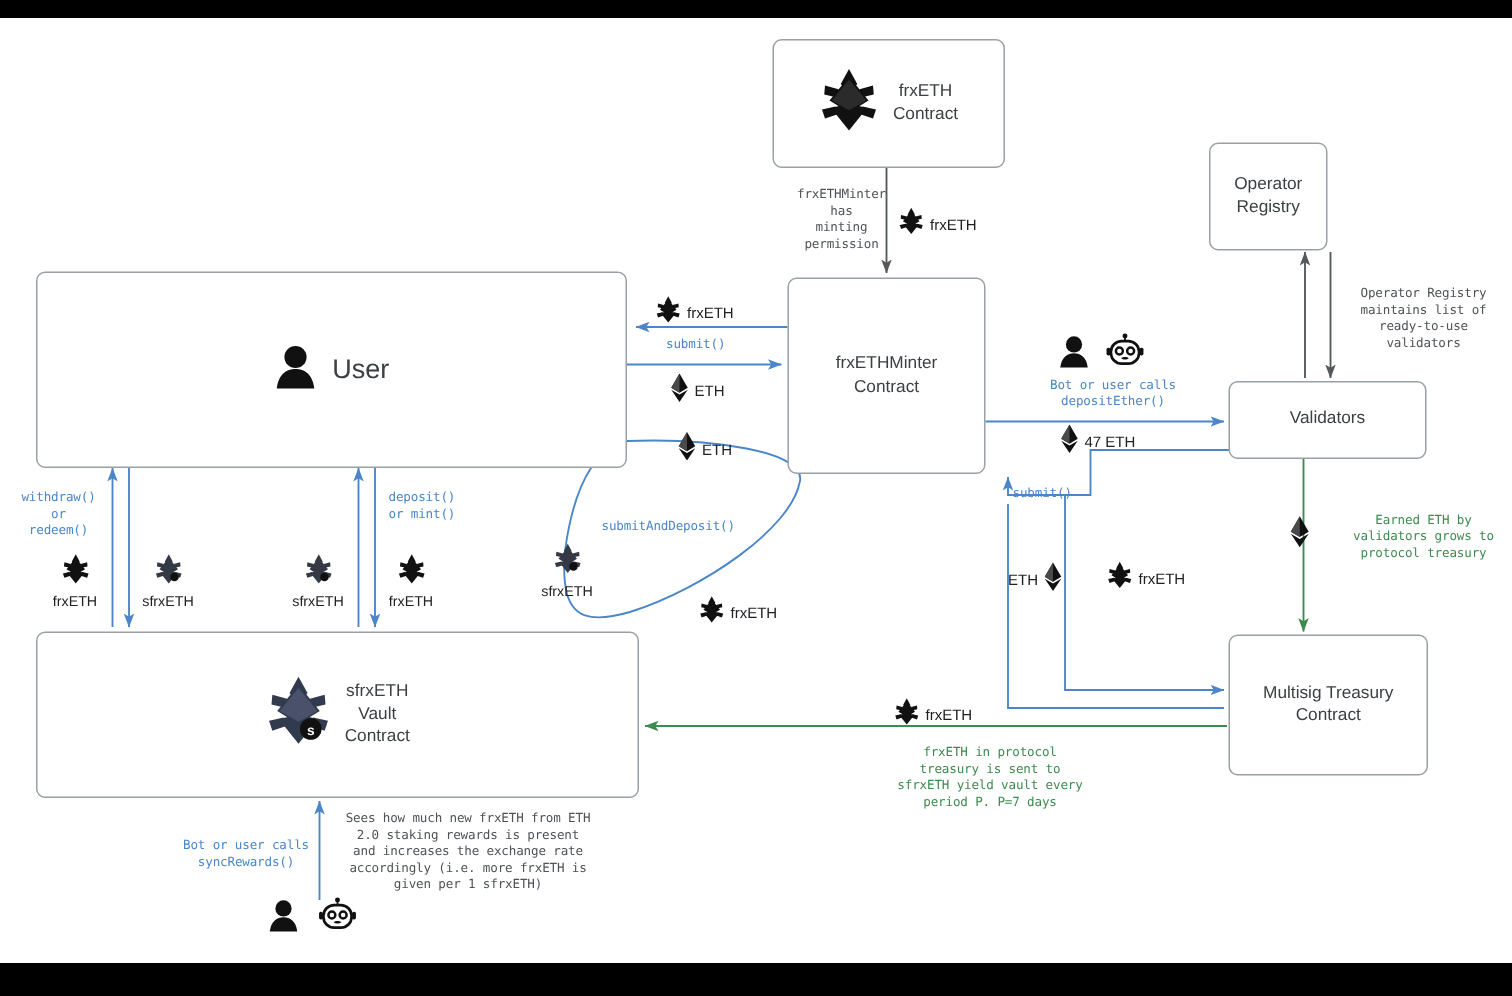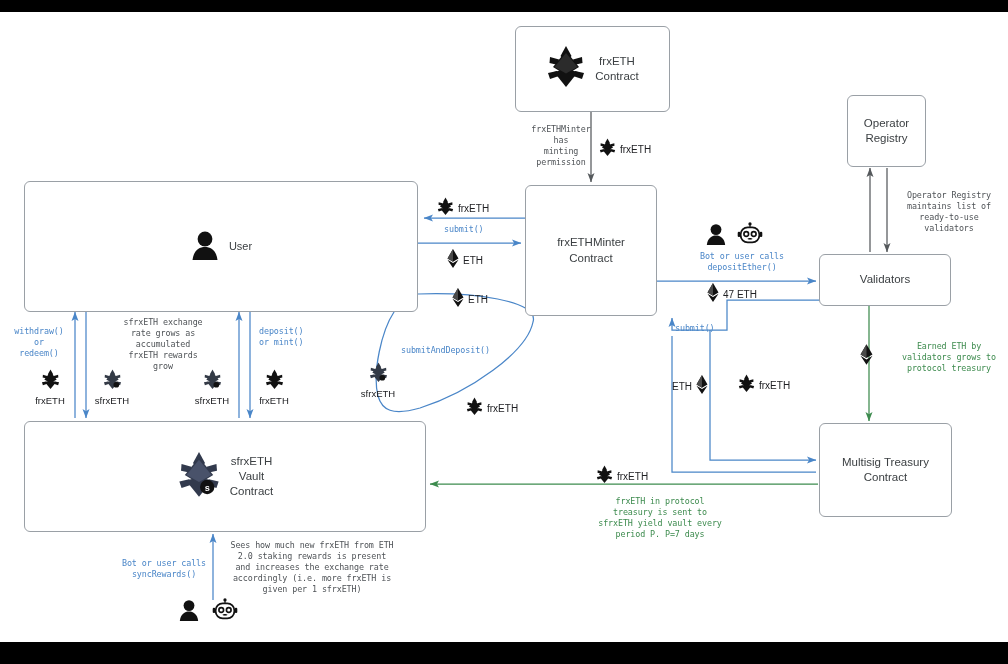--- a/index.html
+++ b/index.html
@@ -120,21 +120,21 @@
   </div>
 
   <div class="box" style="left:24px;top:181px;width:394px;height:131px;">
     <div class="node-inner">
       <span class="ico">
         <svg width="30" height="32" viewBox="0 0 30 32" aria-hidden="true">
           <circle cx="15" cy="10" r="7.4" fill="#111"></circle>
           <path d="M2.5 31 C3.6 21.4 9.2 18 15 18 C20.8 18 26.4 21.4 27.5 31 Z" fill="#111"></path>
         </svg>
       </span>
-      <span class="box-label" style="font-size:11px;">User</span>
+      <span class="box-label" style="font-size:18px;">User</span>
     </div>
   </div>
 
   <div class="box" style="left:24px;top:421px;width:402px;height:111px;">
     <div class="node-inner">
       <span class="ico" style="position:relative;">
         <svg width="44" height="48" viewBox="0 0 40 44" aria-hidden="true">
           <g fill="#323a4d">
             <path d="M20 1 L25.5 11 L20 18 L14.5 11 Z"></path>
             <path d="M4 12 L13 14.5 L12 20 L3.5 18 Z"></path>
@@ -148,21 +148,21 @@
           <circle cx="27.5" cy="33" r="6.6" fill="#111"></circle>
           <text x="27.5" y="36.4" text-anchor="middle" font-size="8.4" fill="#fff" font-family="Liberation Sans, sans-serif" font-weight="bold">s</text>
         </svg>
       </span>
       <span class="box-label">sfrxETH
 Vault
 Contract</span>
     </div>
   </div>
 
-  <div class="box" style="left:847px;top:95px;width:79px;height:72px;">
+  <div class="box" style="left:806px;top:95px;width:79px;height:72px;">
     <span class="box-label">Operator
 Registry</span>
   </div>
 
   <div class="box" style="left:819px;top:254px;width:132px;height:52px;">
     <span class="box-label">Validators</span>
   </div>
 
   <div class="box" style="left:819px;top:423px;width:133px;height:94px;">
     <span class="box-label">Multisig Treasury
@@ -178,25 +178,20 @@
 
   <div class="lbl mono blue" style="left:401px;top:345px;width:130px;">submitAndDeposit()</div>
 
   <div class="lbl mono blue ctr" style="left:4px;top:326px;width:70px;">withdraw()
 or
 redeem()</div>
 
   <div class="lbl mono blue" style="left:259px;top:326px;width:84px;">deposit()
 or mint()</div>
 
-  <div class="lbl mono grey ctr" style="left:100px;top:317px;width:126px;">sfrxETH exchange
-rate grows as
-accumulated
-frxETH rewards
-grow</div>
 
   <div class="lbl mono blue ctr" style="left:674px;top:251px;width:136px;">Bot or user calls
 depositEther()</div>
 
   <div class="lbl mono grey ctr" style="left:890px;top:190px;width:118px;">Operator Registry
 maintains list of
 ready-to-use
 validators</div>
 
   <div class="lbl mono blue" style="left:675px;top:323px;width:70px;">submit()</div>

